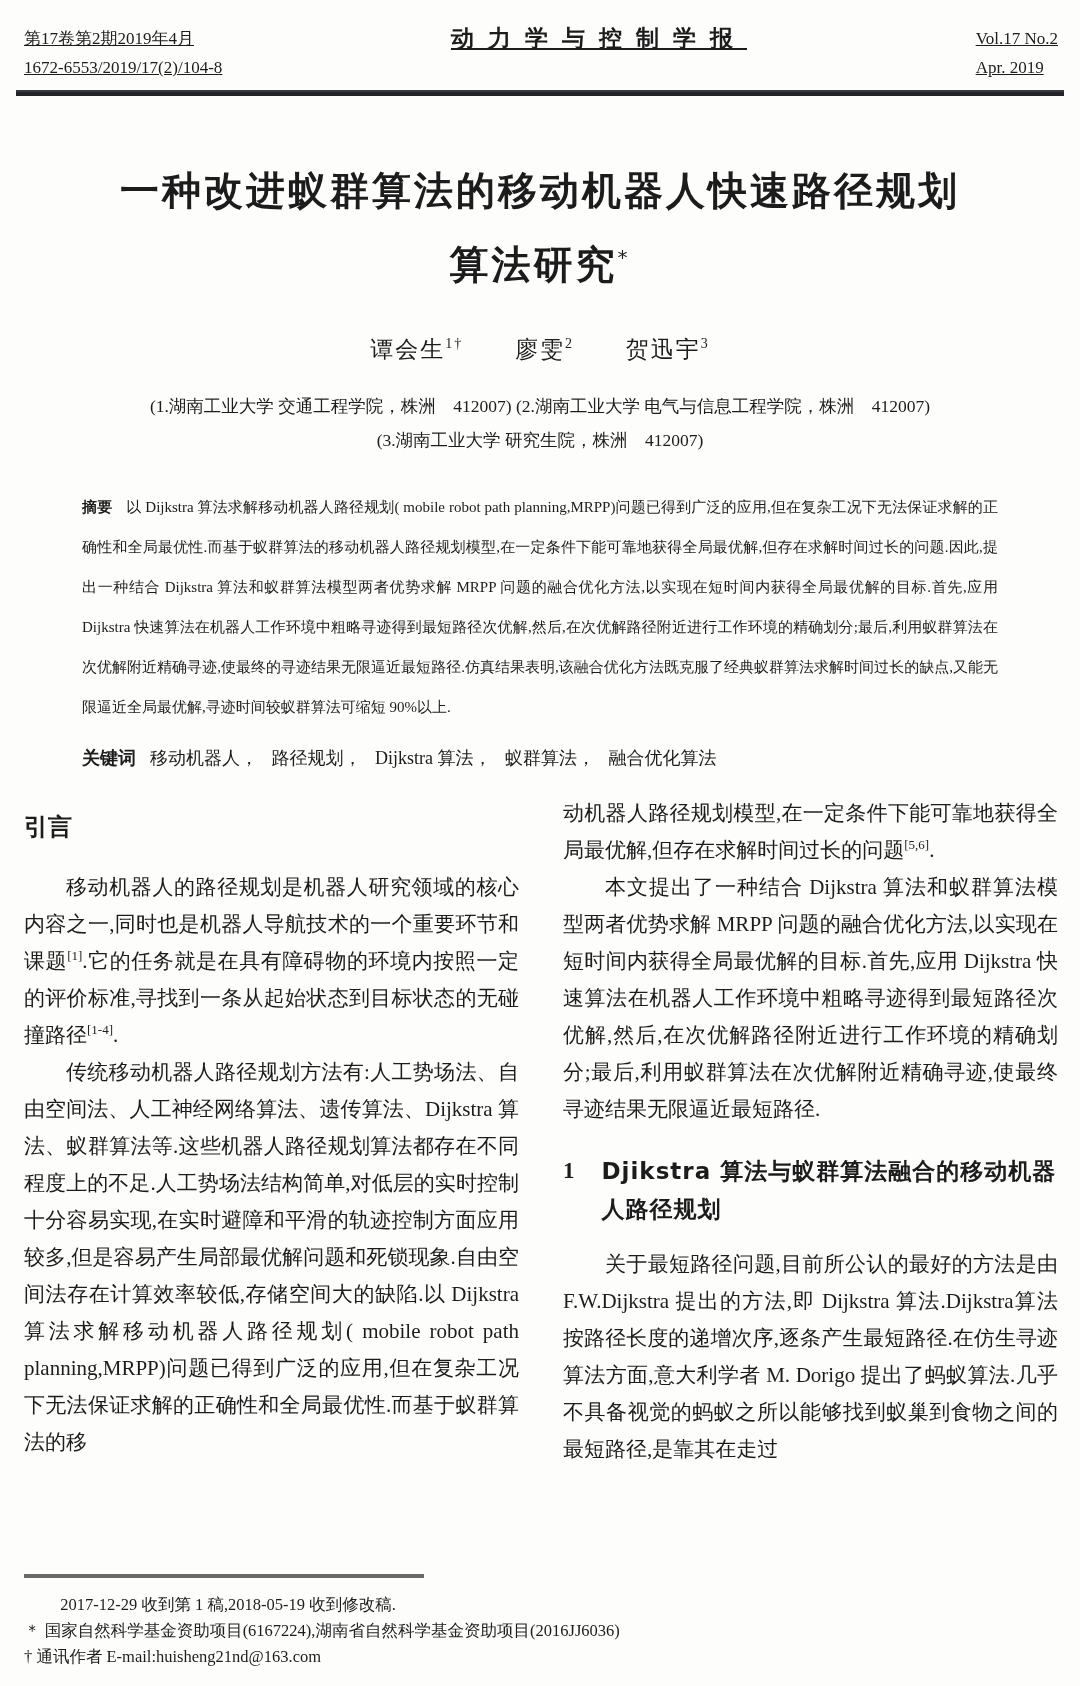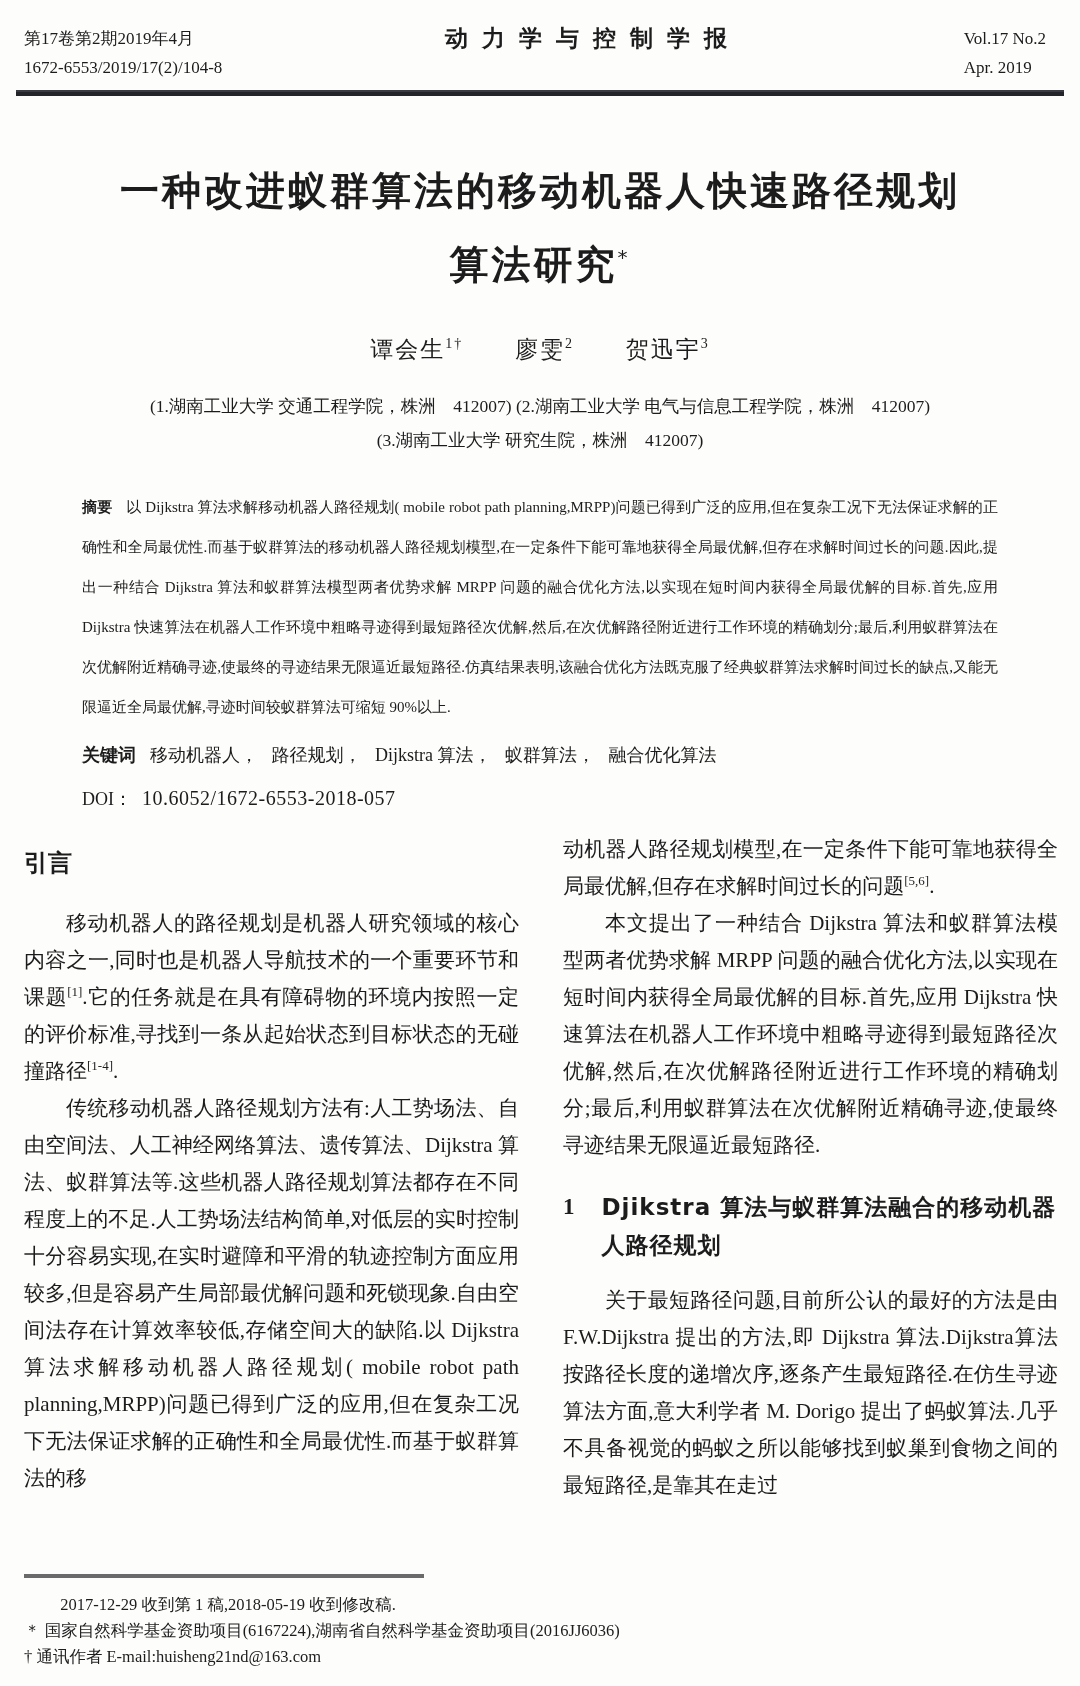--- a/index.html
+++ b/index.html
@@ -8,21 +8,22 @@
     width:1080px;height:1686px;
     margin:0 auto;
     background:#fdfdfc;
     color:#1c1c1c;
     font-family:"Liberation Serif","DejaVu Serif",serif;
     overflow:hidden;
   }
   
   .header{
     display:flex;justify-content:space-between;align-items:flex-start;
-    padding:24px 34px 0 24px;
+    padding:24px 22px 0 24px;
+    text-decoration:underline;
   }
   .hdr-left{font-size:17px;line-height:29px;white-space:nowrap;}
   .hdr-center{text-align:center;flex:1;}
   .hdr-cn{font-size:23px;letter-spacing:14px;font-weight:600;line-height:30px;}
   .hdr-en{font-size:17px;letter-spacing:1px;line-height:28px;}
   .hdr-right{font-size:17px;line-height:29px;text-align:left;white-space:nowrap;}
   .rule-double{
     margin:8px 16px 0 16px;
     height:4px;
     background:#23232a;
@@ -62,21 +63,21 @@
     margin:0;
   }
   .lbl{
     font-family:"DejaVu Sans","Liberation Sans",sans-serif;
     font-weight:bold;
     margin-right:14px;
   }
   .keywords{
     margin:14px 0 0 0;
     font-size:18px;
-    line-height:28px;
+    line-height:33px;
     white-space:pre-wrap;
   }
   .doi-line{margin:18px 0 0 0;font-size:18px;}
   .doi-value{font-size:20px;letter-spacing:.5px;margin-left:10px;}
   
   .columns{
     display:flex;
     gap:44px;
     padding:20px 22px 0 24px;
     height:700px;
@@ -152,21 +153,20 @@
   </div>
 
   <div class="affiliations">
     <div>(1.湖南工业大学 交通工程学院，株洲　412007) (2.湖南工业大学 电气与信息工程学院，株洲　412007)</div>
     <div>(3.湖南工业大学 研究生院，株洲　412007)</div>
   </div>
 
   <div class="abstract-block">
     <p class="abstract-text"><span class="lbl">摘要</span><span>以 Dijkstra 算法求解移动机器人路径规划( mobile robot path planning,MRPP)问题已得到广泛的应用,但在复杂工况下无法保证求解的正确性和全局最优性.而基于蚁群算法的移动机器人路径规划模型,在一定条件下能可靠地获得全局最优解,但存在求解时间过长的问题.因此,提出一种结合 Dijkstra 算法和蚁群算法模型两者优势求解 MRPP 问题的融合优化方法,以实现在短时间内获得全局最优解的目标.首先,应用 Dijkstra 快速算法在机器人工作环境中粗略寻迹得到最短路径次优解,然后,在次优解路径附近进行工作环境的精确划分;最后,利用蚁群算法在次优解附近精确寻迹,使最终的寻迹结果无限逼近最短路径.仿真结果表明,该融合优化方法既克服了经典蚁群算法求解时间过长的缺点,又能无限逼近全局最优解,寻迹时间较蚁群算法可缩短 90%以上.</span></p>
     <p class="keywords"><span class="lbl">关键词</span><span>移动机器人，   路径规划，   Dijkstra 算法，   蚁群算法，   融合优化算法</span></p>
-    <p class="doi-line"><span>DOI：</span><span class="doi-value">10.6052/1672-6553-2018-057</span></p>
   </div>
 
   <div class="columns">
     <div class="col">
       <div class="intro-heading">引言</div>
       <p class="body-p indent">移动机器人的路径规划是机器人研究领域的核心内容之一,同时也是机器人导航技术的一个重要环节和课题<sup class="ref">[1]</sup>.它的任务就是在具有障碍物的环境内按照一定的评价标准,寻找到一条从起始状态到目标状态的无碰撞路径<sup class="ref">[1-4]</sup>.</p>
       <p class="body-p indent">传统移动机器人路径规划方法有:人工势场法、自由空间法、人工神经网络算法、遗传算法、Dijkstra 算法、蚁群算法等.这些机器人路径规划算法都存在不同程度上的不足.人工势场法结构简单,对低层的实时控制十分容易实现,在实时避障和平滑的轨迹控制方面应用较多,但是容易产生局部最优解问题和死锁现象.自由空间法存在计算效率较低,存储空间大的缺陷.以 Dijkstra 算法求解移动机器人路径规划( mobile robot path planning,MRPP)问题已得到广泛的应用,但在复杂工况下无法保证求解的正确性和全局最优性.而基于蚁群算法的移</p>
     </div>
     <div class="col">
       <p class="body-p">动机器人路径规划模型,在一定条件下能可靠地获得全局最优解,但存在求解时间过长的问题<sup class="ref">[5,6]</sup>.</p>

